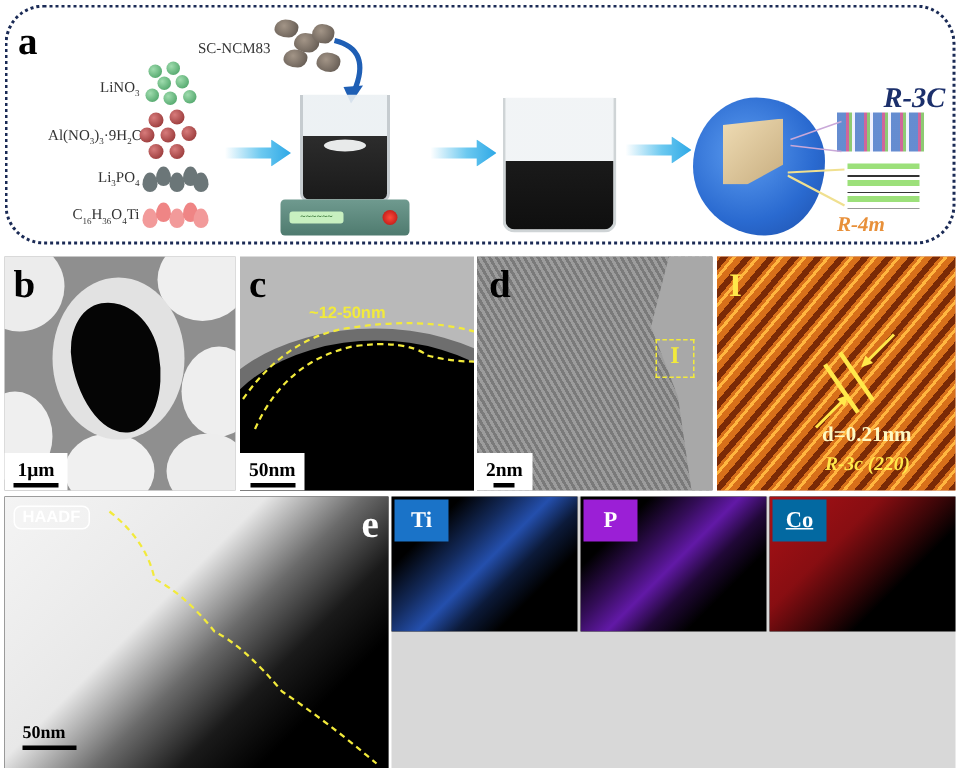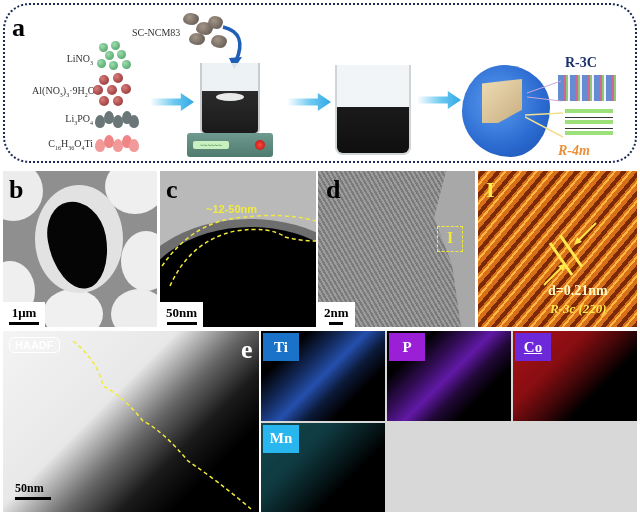--- a/index.html
+++ b/index.html
@@ -145,21 +145,21 @@
 
   <div class="abs" style="left:553px; top:70px; width:58px; height:26px; background:repeating-linear-gradient(90deg,#4a78c8 0 6px,#c84a8a 6px 8px,#7ac05a 8px 10px,#eef 10px 12px); opacity:0.85;"></div>
   <div class="abs" style="left:560px; top:104px; width:48px; height:30px; background:repeating-linear-gradient(180deg,#9ce07a 0 4px,#ffffff 4px 8px,#333 8px 9px,#ffffff 9px 11px);"></div>
   <svg class="abs" style="left:520px; top:70px;" width="40" height="70">
     <line x1="2" y1="18" x2="36" y2="6" stroke="#c9a8d8" stroke-width="1"></line>
     <line x1="2" y1="22" x2="36" y2="26" stroke="#c9a8d8" stroke-width="1"></line>
     <line x1="0" y1="40" x2="38" y2="38" stroke="#f0e090" stroke-width="1.5"></line>
     <line x1="0" y1="42" x2="38" y2="62" stroke="#f0e090" stroke-width="1.5"></line>
   </svg>
 
-  <div class="abs" style="left:560px; top:50px; font-size:14px; font-weight:bold; color:#1b2f6b;">R-3C</div>
+  <div class="abs" style="left:584px; top:50px; font-size:19px; font-weight:bold; font-style:italic; color:#1b2f6b;">R-3C</div>
   <div class="abs" style="left:553px; top:138px; font-size:14px; font-weight:bold; font-style:italic; color:#e8903a;">R-4m</div>
 </div>
 
 <div id="panel-b" class="micro">
   <div class="abs" style="left:-20px; top:-10px; width:60px; height:60px; border-radius:50%; background:#ececec;"></div>
   <div class="abs" style="left:102px; top:-12px; width:60px; height:55px; border-radius:50%; background:#efefef;"></div>
   <div class="abs" style="left:118px; top:60px; width:50px; height:60px; border-radius:50%; background:#eeeeee;"></div>
   <div class="abs" style="left:-18px; top:90px; width:50px; height:60px; border-radius:50%; background:#efefef;"></div>
   <div class="abs" style="left:40px; top:118px; width:60px; height:50px; border-radius:50%; background:#f0f0f0;"></div>
   <div class="abs" style="left:108px; top:118px; width:56px; height:50px; border-radius:50%; background:#ededed;"></div>
@@ -232,19 +232,15 @@
   <div class="eds-cell">
     <div class="eds-signal abs" style="left: 0px; top: 0px; width: 100%; height: 100%; background: linear-gradient(135deg, transparent 22%, rgba(45, 99, 216, 0.533) 38%, rgb(45, 99, 216) 50%, rgba(45, 99, 216, 0.333) 62%, transparent 75%); opacity: 0.8;"></div>
     <div class="eds-tag" style="background: rgb(26, 115, 200);">Ti</div>
   </div>
   <div class="eds-cell">
     <div class="eds-signal abs" style="left: 0px; top: 0px; width: 100%; height: 100%; background: linear-gradient(135deg, transparent 22%, rgba(122, 31, 208, 0.533) 38%, rgb(122, 31, 208) 50%, rgba(122, 31, 208, 0.333) 62%, transparent 75%); opacity: 0.8;"></div>
     <div class="eds-tag" style="background: rgb(155, 31, 214);">P</div>
   </div>
   <div class="eds-cell">
     <div class="eds-signal abs" style="left: 0px; top: 0px; width: 100%; height: 100%; background: linear-gradient(135deg, rgb(200, 20, 26) 0%, rgba(200, 20, 26, 0.8) 35%, rgba(200, 20, 26, 0.333) 55%, transparent 68%); opacity: 0.85;"></div>
-    <div class="eds-tag" style="background: #6d28d9; text-decoration: underline;">Co</div>
-  </div>
-  <div class="eds-cell">
-    <div class="eds-signal abs" style="left: 0px; top: 0px; width: 100%; height: 100%; background: linear-gradient(135deg, rgb(42, 159, 176) 0%, rgba(42, 159, 176, 0.8) 35%, rgba(42, 159, 176, 0.333) 55%, transparent 68%); opacity: 0.45;"></div>
-    <div class="eds-tag" style="background: rgb(41, 182, 239);">Mn</div>
+    <div class="eds-tag" style="background: #0369a1; text-decoration: underline;">Co</div>
   </div>
 </div>
 
 </body></html>

